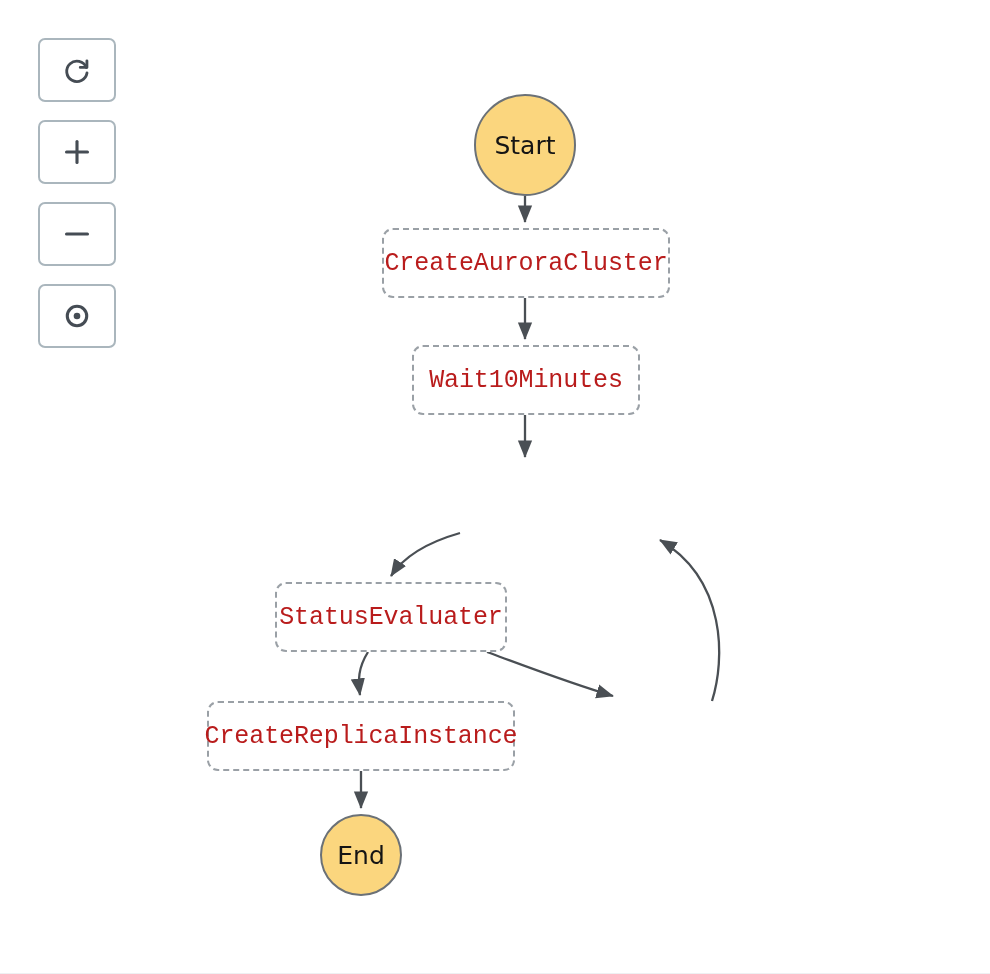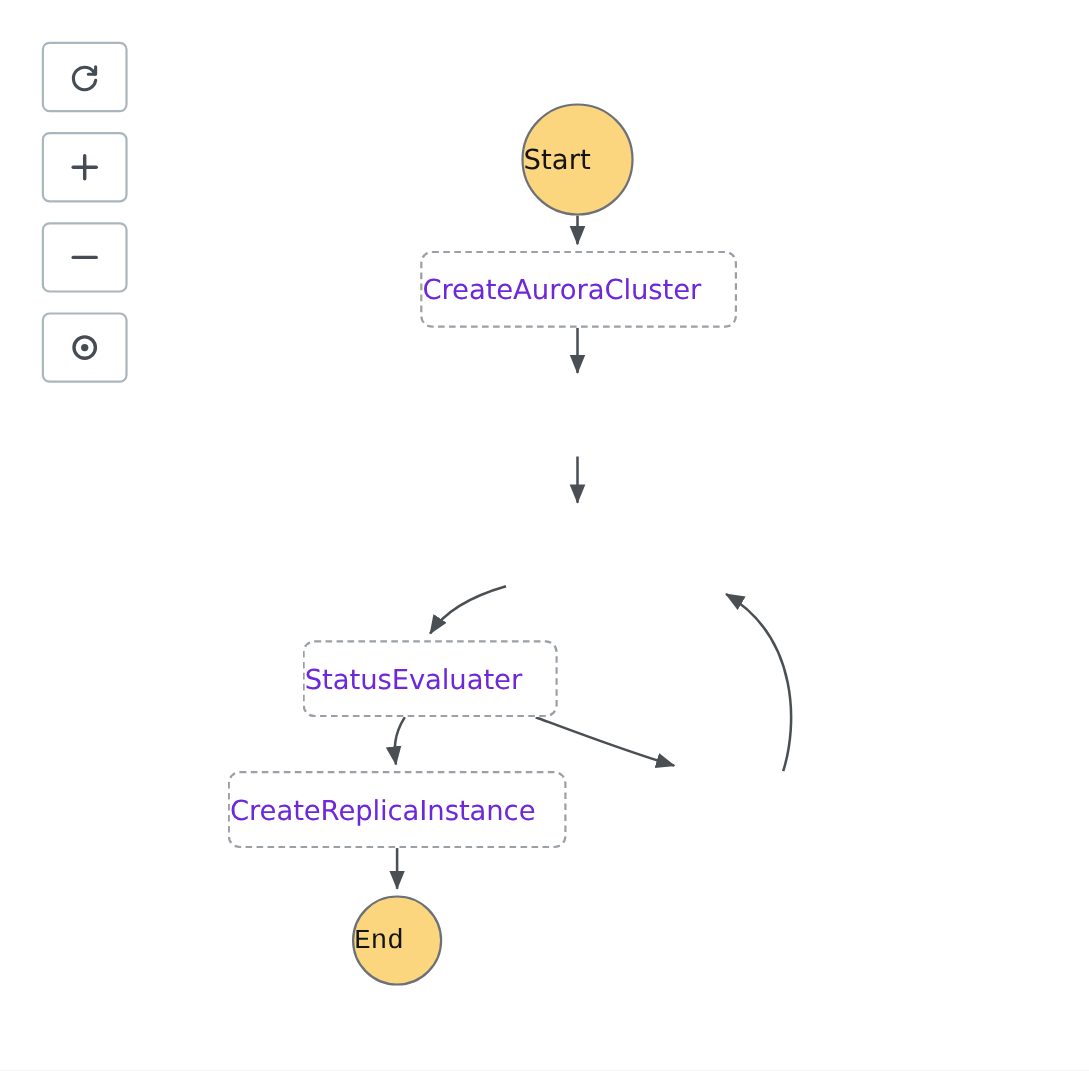--- a/index.html
+++ b/index.html
@@ -60,35 +60,36 @@
     height: 974px;
     pointer-events: none;
   }
 
   
   .node {
     position: absolute;
     box-sizing: border-box;
     display: flex;
     align-items: center;
-    justify-content: flex-start;
+    justify-content: center;
     cursor: pointer;
     z-index: 3;
   }
   .node-task {
     background: #ffffff;
     border: 2px dashed #9aa0a6;
     border-radius: 11px;
   }
   .node-task .node-label {
     font-size: 25px;
-    color: #6d28d9;
+    color: #b91c1c;
     line-height: 1;
     letter-spacing: -0.1px;
     white-space: nowrap;
+    font-family: Liberation Mono, monospace;
   }
   .node-terminal {
     border-radius: 50%;
     border: 2px solid #6b7177;
     box-sizing: border-box;
   }
   .node-terminal .node-label {
     font-size: 25px;
     color: #141414;
     line-height: 1;
@@ -160,29 +161,32 @@
     </svg>
 
     <div class="node node-terminal" style="left:474px; top:94px; width:102px; height:102px; background:#fbd67e;">
       <span class="node-label">Start</span>
     </div>
 
     <div class="node node-task" style="left:382px; top:228px; width:288px; height:70px;">
       <span class="node-label">CreateAuroraCluster</span>
     </div>
 
+    <div class="node node-task" style="left:412px; top:345px; width:228px; height:70px;">
+      <span class="node-label">Wait10Minutes</span>
+    </div>
 
 
     <div class="node node-task" style="left:207px; top:701px; width:308px; height:70px;">
       <span class="node-label">CreateReplicaInstance</span>
     </div>
 
     <div class="node node-task" style="left:275px; top:582px; width:232px; height:70px;">
       <span class="node-label">StatusEvaluater</span>
     </div>
 
 
-    <div class="node node-terminal" style="left:320px; top:814px; width:82px; height:82px; background:#fbd67e;font-family:Liberation Mono, monospace;">
+    <div class="node node-terminal" style="left:320px; top:814px; width:82px; height:82px; background:#fbd67e;">
       <span class="node-label">End</span>
     </div>
 
   </div>
 </div>
 
 </body></html>

